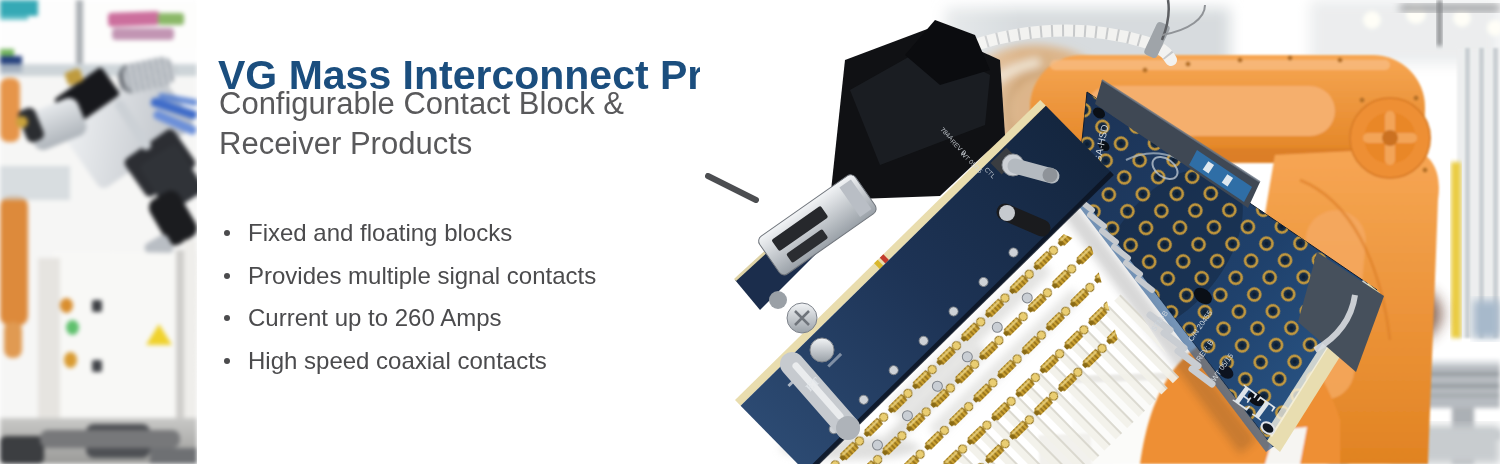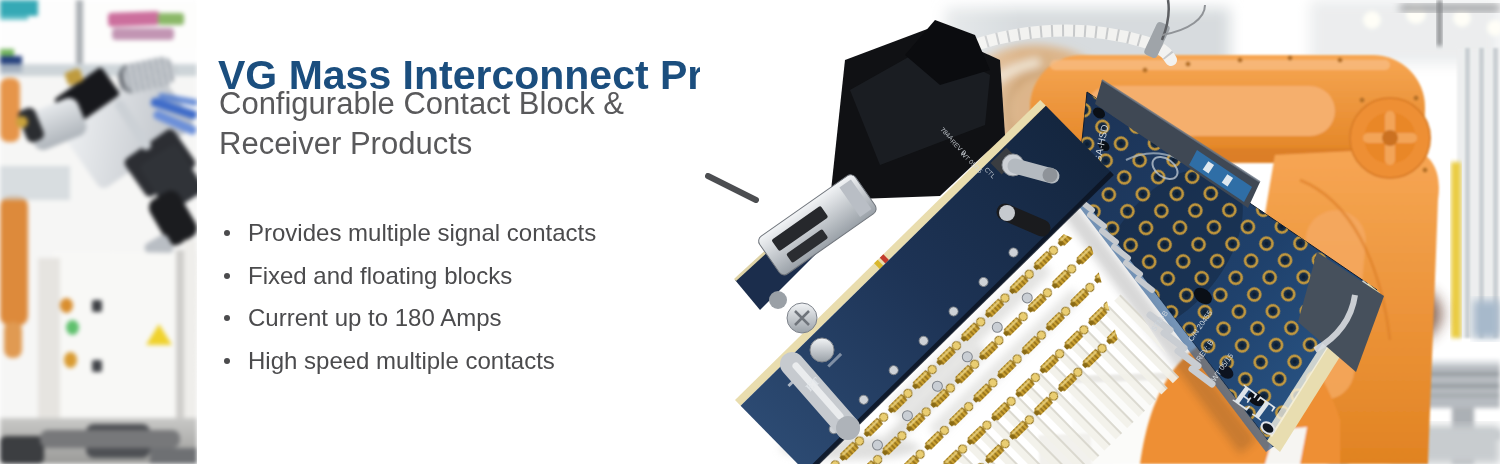--- a/index.html
+++ b/index.html
@@ -80,33 +80,33 @@
   </div>
 
   <h1 class="title">VG Mass Interconnect Products</h1>
   <div class="subtitle">
     <span style="display:block">Configurable Contact Block &amp;</span>
     <span style="display:block">Receiver Products</span>
   </div>
   <ul class="bullets">
     <li>
         <span class="dot"></span>
+        <span>Fixed and floating blocks</span>
+      </li>
+    <li>
+        <span class="dot"></span>
         <span>Provides multiple signal contacts</span>
       </li>
     <li>
         <span class="dot"></span>
-        <span>Fixed and floating blocks</span>
+        <span>Current up to 260 Amps</span>
       </li>
     <li>
         <span class="dot"></span>
-        <span>Current up to 180 Amps</span>
-      </li>
-    <li>
-        <span class="dot"></span>
-        <span>High speed multiple contacts</span>
+        <span>High speed coaxial contacts</span>
       </li>
   </ul>
 
   <svg class="rp" viewBox="0 0 800 464" width="800" height="464">
     <defs>
       <linearGradient id="navG" x1="0" y1="0" x2="1" y2="0">
         <stop offset="0" stop-color="#2c4a72"></stop>
           <stop offset="0.5" stop-color="#1d3355"></stop>
           <stop offset="1" stop-color="#14263f"></stop>
       </linearGradient>

